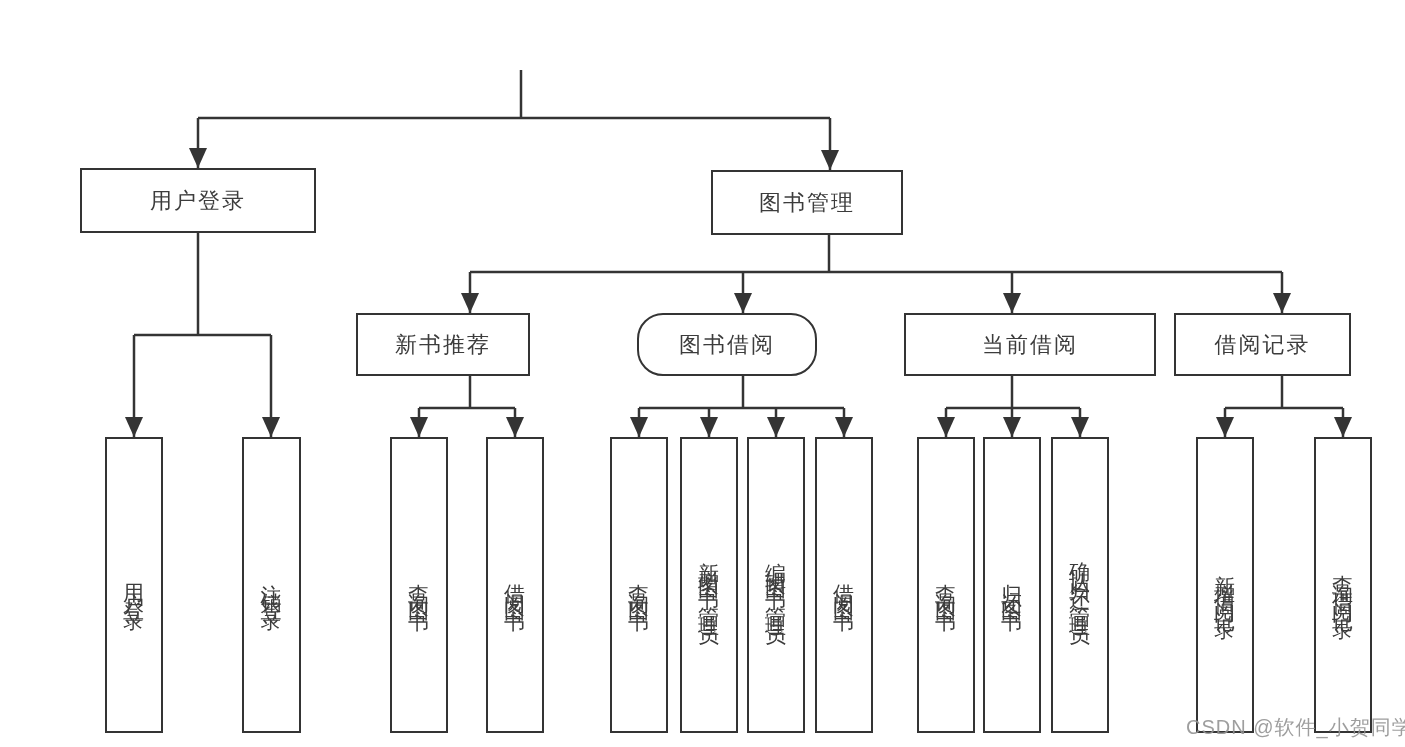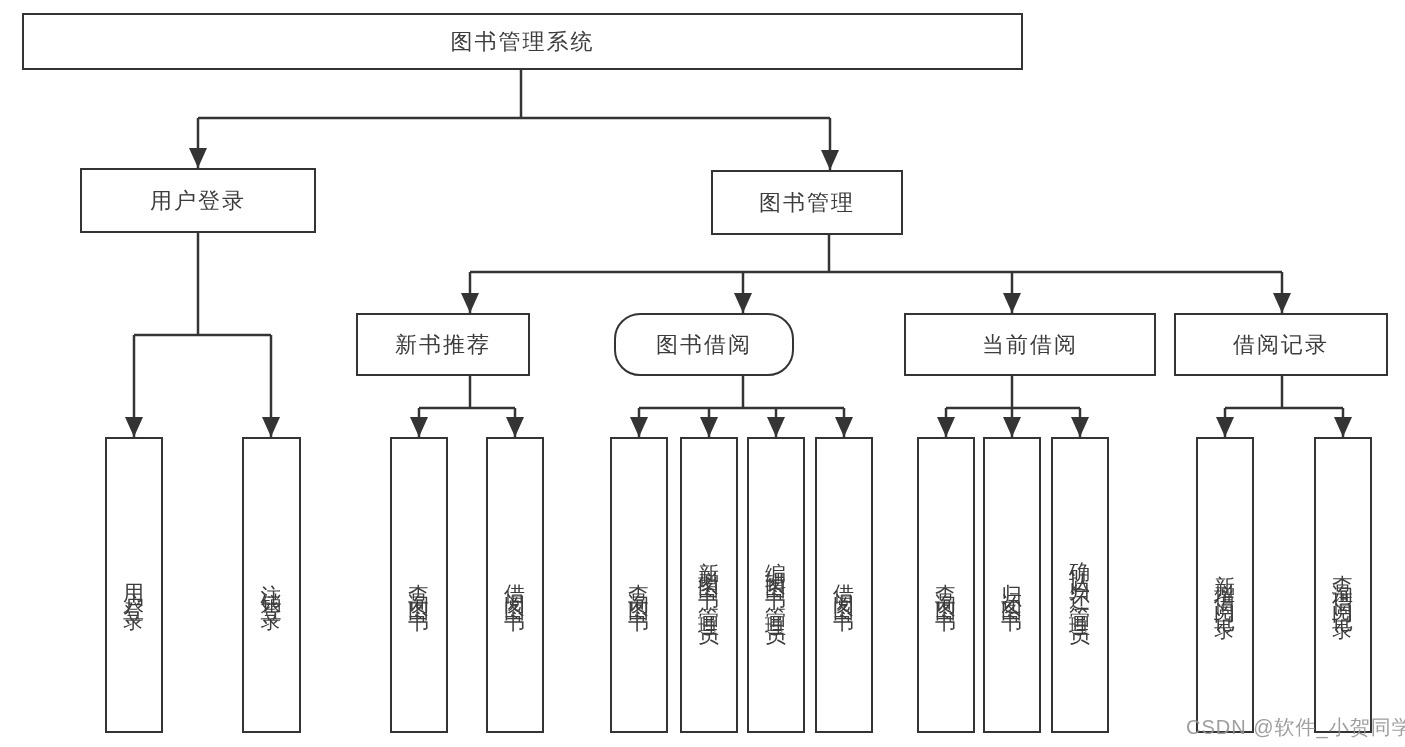--- a/index.html
+++ b/index.html
@@ -39,23 +39,23 @@
     letter-spacing: 9px;
     line-height: 1;
     white-space: nowrap;
   }
   
   .n-root   { left: 22px;  top: 13px;  width: 1001px; height: 57px; }
   .n-login  { left: 80px;  top: 168px; width: 236px;  height: 65px; }
   .n-mgmt   { left: 711px; top: 170px; width: 192px;  height: 65px; }
   .n-l3     { top: 313px;  height: 63px; }
   .n-rec    { left: 356px;  width: 174px; }
-  .n-bor    { left: 614px;  width: 180px; border-radius: 26px; }
+  .n-bor    { left: 637px;  width: 180px; border-radius: 26px; }
   .n-cur    { left: 904px;  width: 252px; }
-  .n-his    { left: 1174px; width: 214px; align-items: center; }
+  .n-his    { left: 1174px; width: 177px; align-items: center; }
   .leaf     { top: 437px; height: 296px; width: 58px; }
   .lf-1  { left: 105px; }
   .lf-2  { left: 242px; width: 59px; }
   .lf-3  { left: 390px; }
   .lf-4  { left: 486px; }
   .lf-5  { left: 610px; }
   .lf-6  { left: 680px; }
   .lf-7  { left: 747px; }
   .lf-8  { left: 815px; }
   .lf-9  { left: 917px; }
@@ -126,23 +126,20 @@
       <path d="M1080 408 V437" marker-end="url(#arw)"></path>
     </g>
     <g stroke="#343434" stroke-width="2.5" fill="none">
       <path d="M1282 376 V408"></path>
       <path d="M1225 408 H1343"></path>
       <path d="M1225 408 V437" marker-end="url(#arw)"></path>
       <path d="M1343 408 V437" marker-end="url(#arw)"></path>
     </g>
   </svg>
 
-  <div class="box n-root">
-    <span class="h-label">图书管理系统</span>
-  </div>
 
   <div class="box n-login">
     <span class="h-label">用户登录</span>
   </div>
   <div class="box n-mgmt">
     <span class="h-label">图书管理</span>
   </div>
 
   <div class="box n-l3 n-rec">
     <span class="h-label">新书推荐</span>

